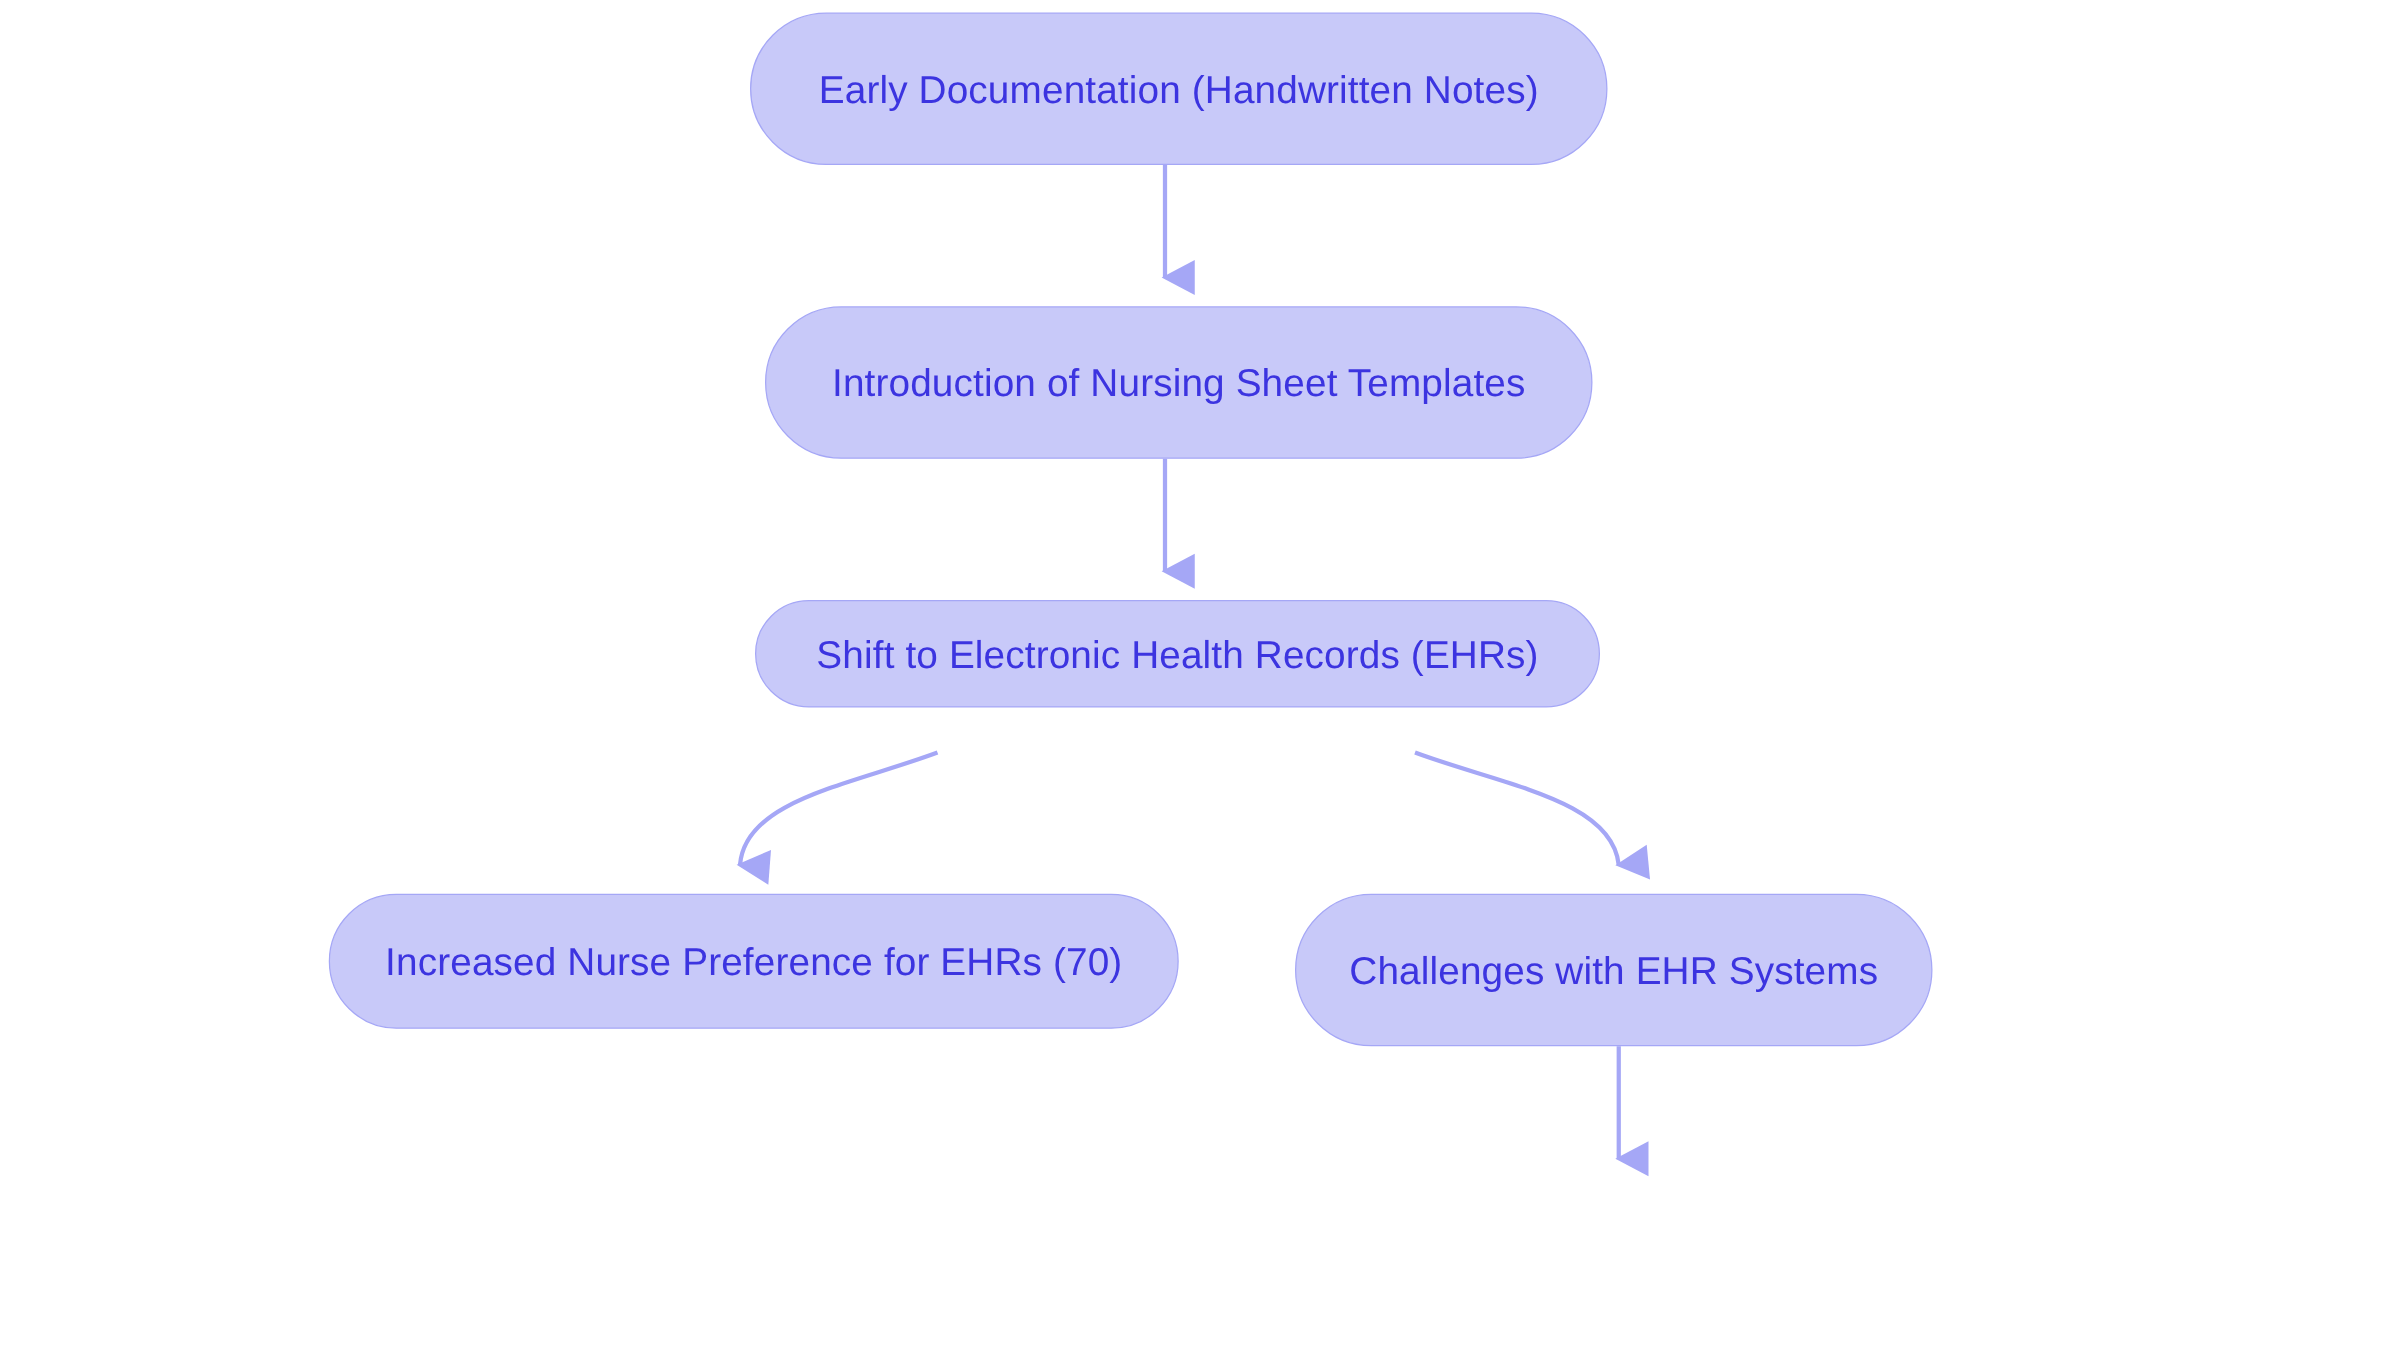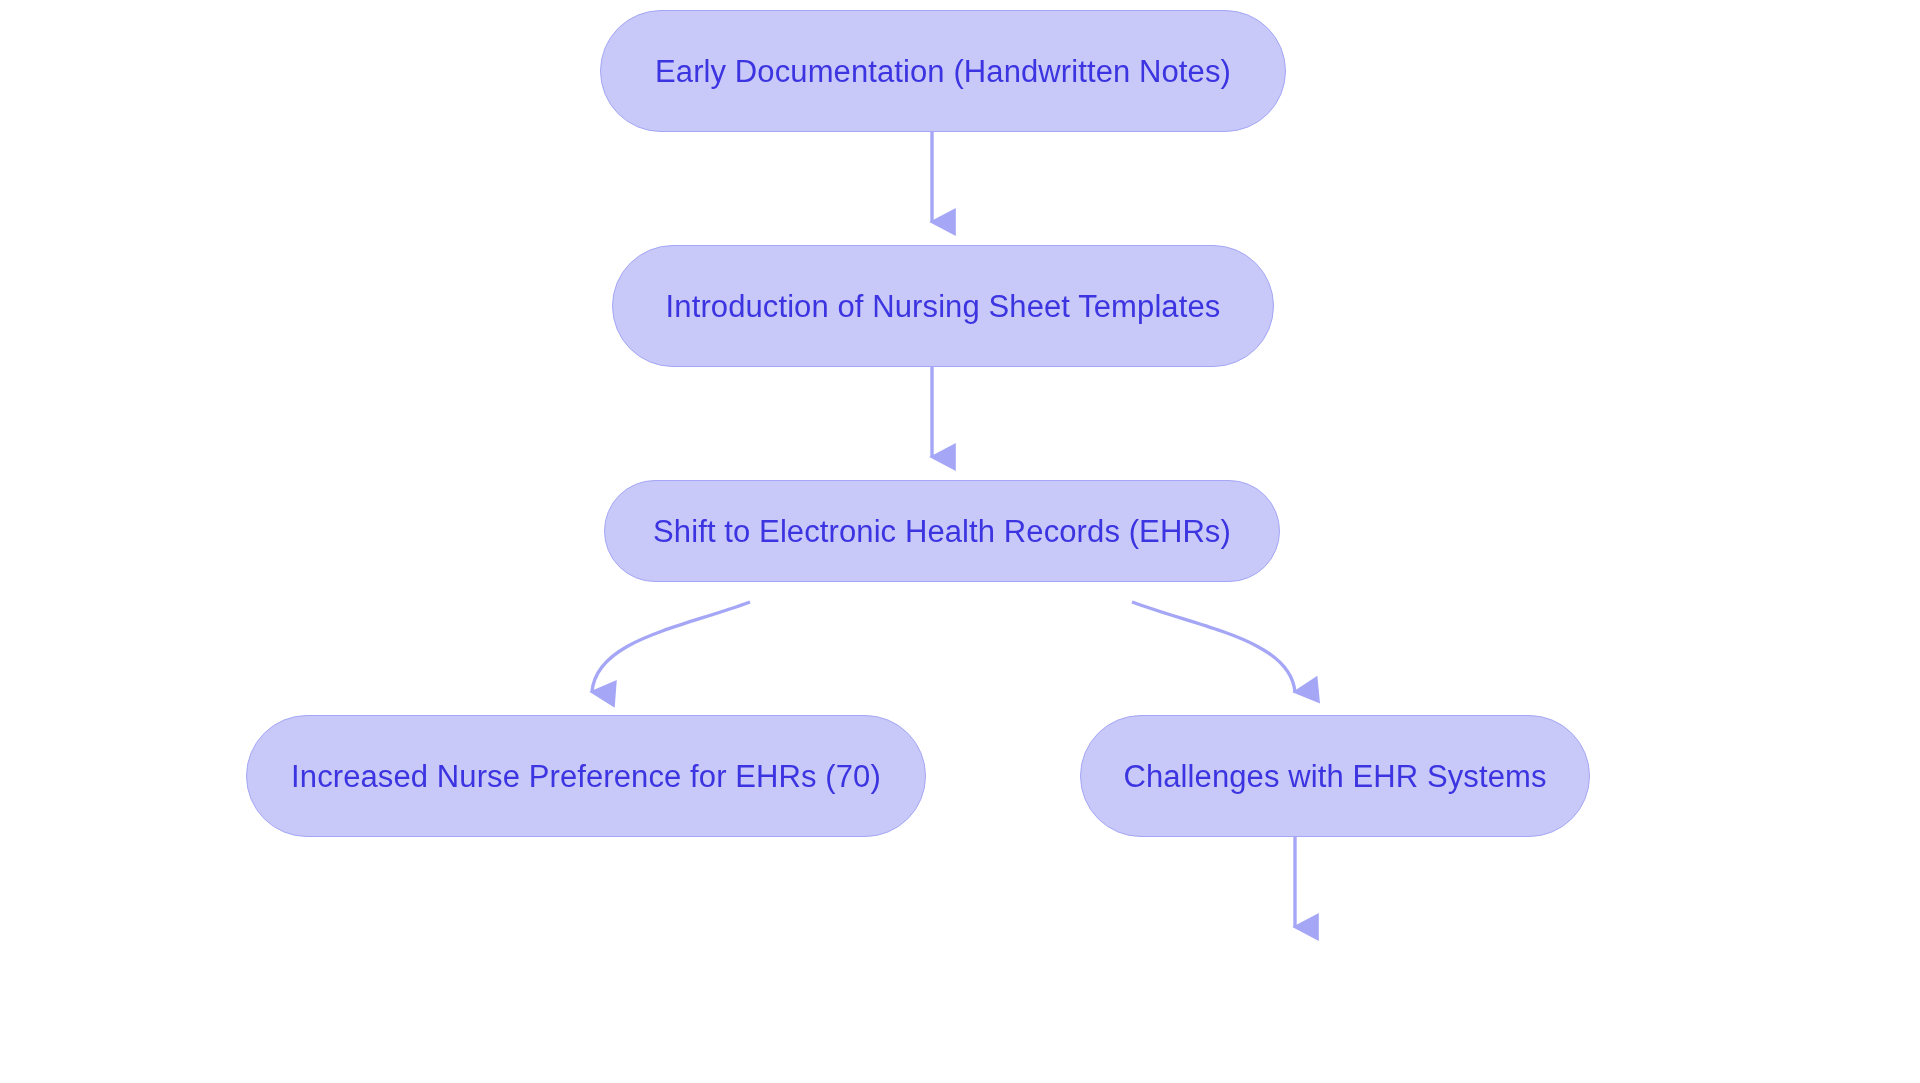--- a/index.html
+++ b/index.html
@@ -42,23 +42,23 @@
     line-height: 1;
   }
   .node .label {
     display: block;
     padding: 0 34px;
   }
 
   
   #node-early-documentation   { left: 600px;  top: 10px;  width: 686px; height: 122px; }
   #node-nursing-templates     { left: 612px;  top: 245px; width: 662px; height: 122px; }
-  #node-ehr-shift             { left: 604px;  top: 480px; width: 676px; height: 102px; }
-  #node-nurse-preference      { left: 246px;  top: 715px; width: 680px; height: 122px; }
-  #node-ehr-challenges        { left: 1080px; top: 715px; width: 510px; height: 122px; }
+  #node-ehr-shift             { left: 604px;  top: 480px; width: 676px; height: 86px; }
+  #node-nurse-preference      { left: 263px;  top: 715px; width: 680px; height: 108px; }
+  #node-ehr-challenges        { left: 1036px; top: 715px; width: 510px; height: 122px; }
   #node-ai-potential          { left: 900px;  top: 950px; width: 789px; height: 122px; }
 </style>
 </head>
 <body>
 
 <div id="canvas">
 
   <svg id="edges" viewBox="0 0 1920 1083" width="1920" height="1083" xmlns="http://www.w3.org/2000/svg">
     <defs>
       <marker id="arrowhead" markerWidth="9" markerHeight="9" refX="4.5" refY="7.6" orient="auto" markerUnits="strokeWidth">

